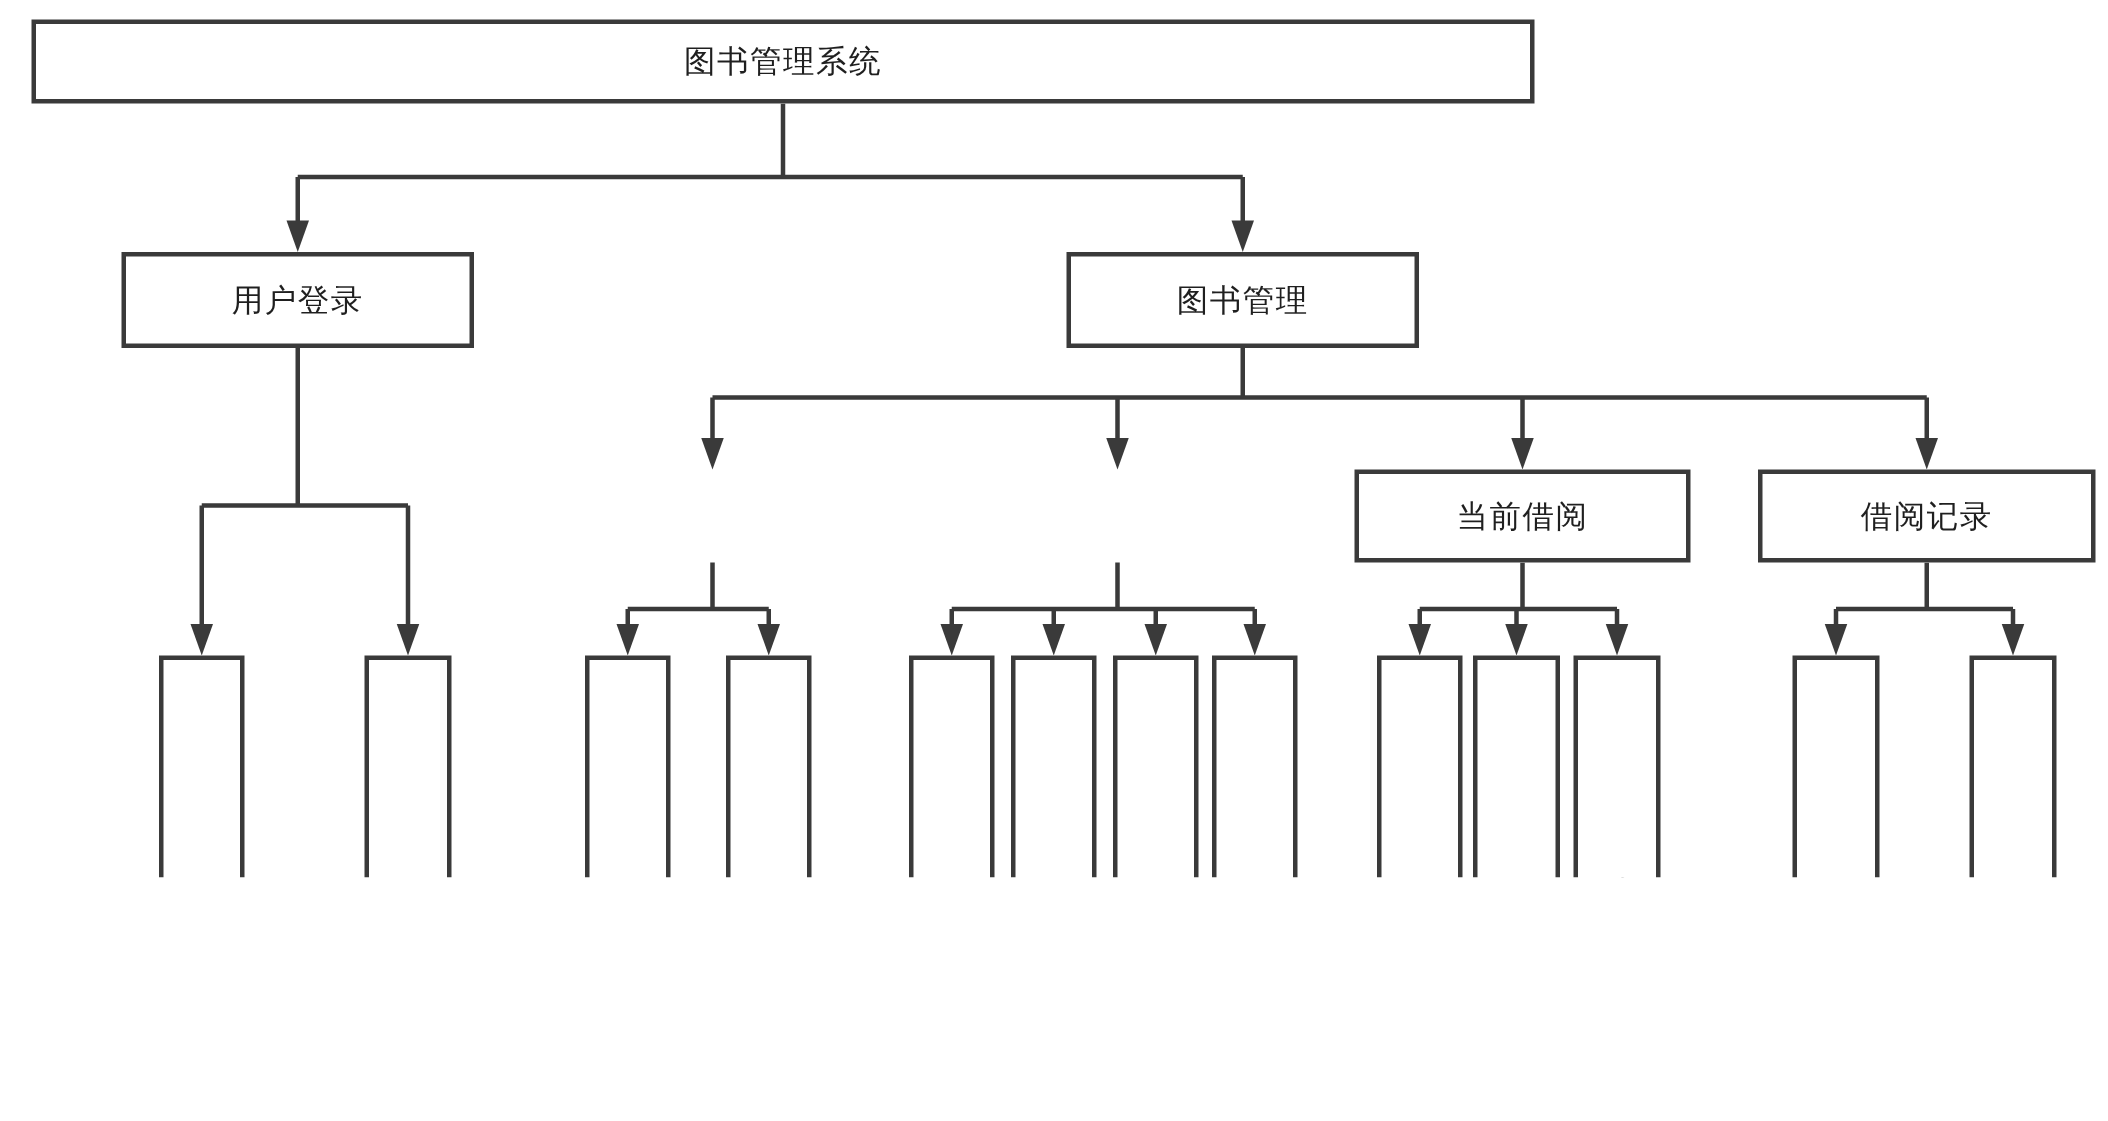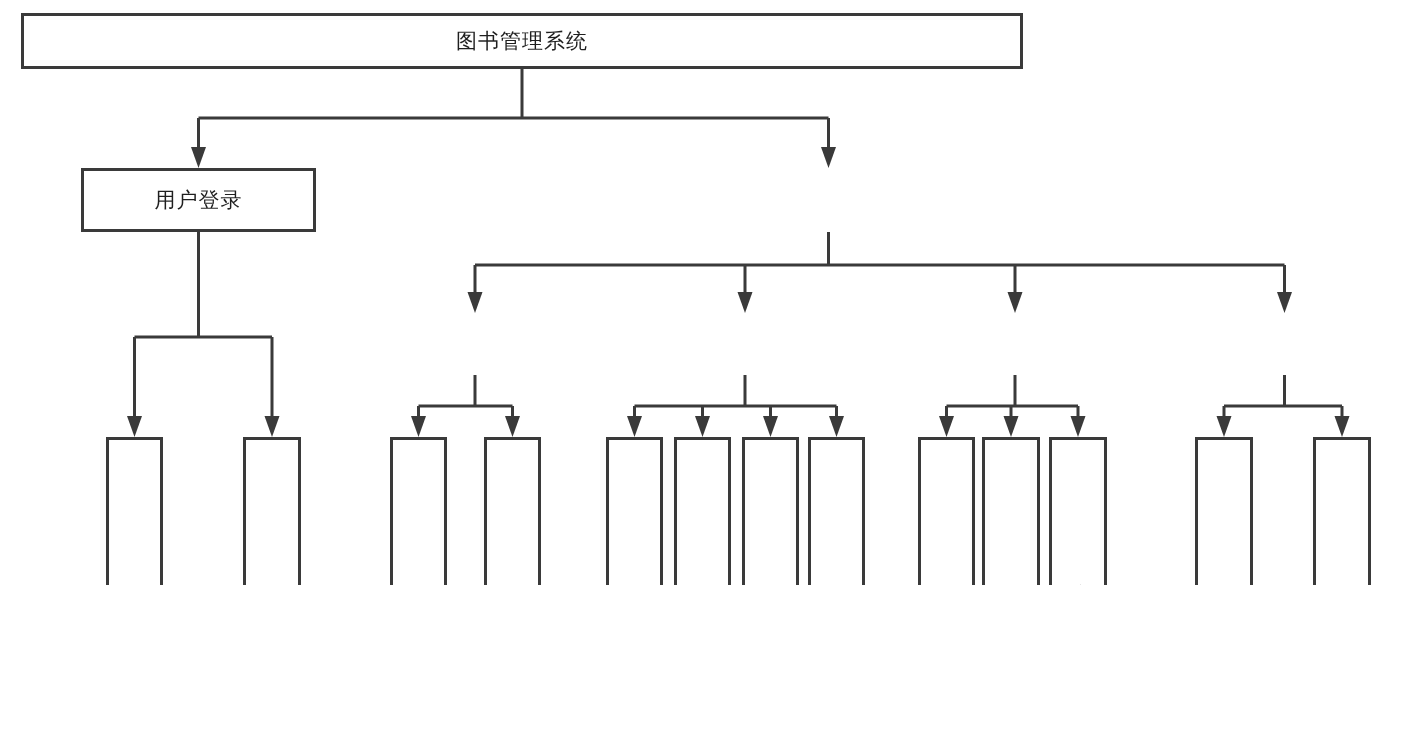--- a/index.html
+++ b/index.html
@@ -69,21 +69,30 @@
     <polygon fill="#3a3a3a" points="1334.5,416 1349.5,416 1342,437"></polygon>
   </svg>
 
   <div class="hbox" style="left:21px;top:13px;width:1002px;height:56px">
     <span>图书管理系统</span>
   </div>
 
   <div class="hbox" style="left:81px;top:168px;width:235px;height:64px">
     <span>用户登录</span>
   </div>
+  <div class="hbox" style="left:711px;top:168px;width:235px;height:64px">
+    <span>图书管理</span>
+  </div>
 
+  <div class="hbox" style="left:903px;top:313px;width:224px;height:62px">
+    <span>当前借阅</span>
+  </div>
+  <div class="hbox" style="left:1172px;top:313px;width:225px;height:62px">
+    <span>借阅记录</span>
+  </div>
 
   <div class="vbox" style="left:106px;width:57px">
     <span>用户登录</span>
   </div>
   <div class="vbox" style="left:243px;width:58px">
     <span>注销登录</span>
   </div>
 
   <div class="vbox" style="left:390px;width:57px">
     <span>查询图书</span>

